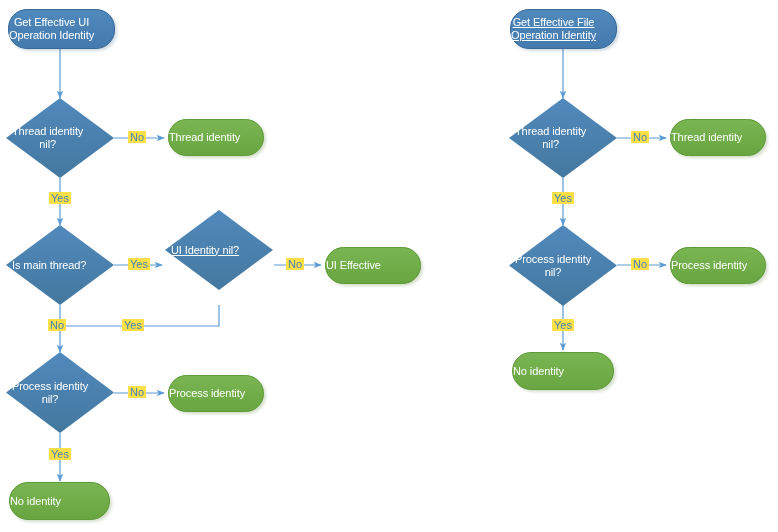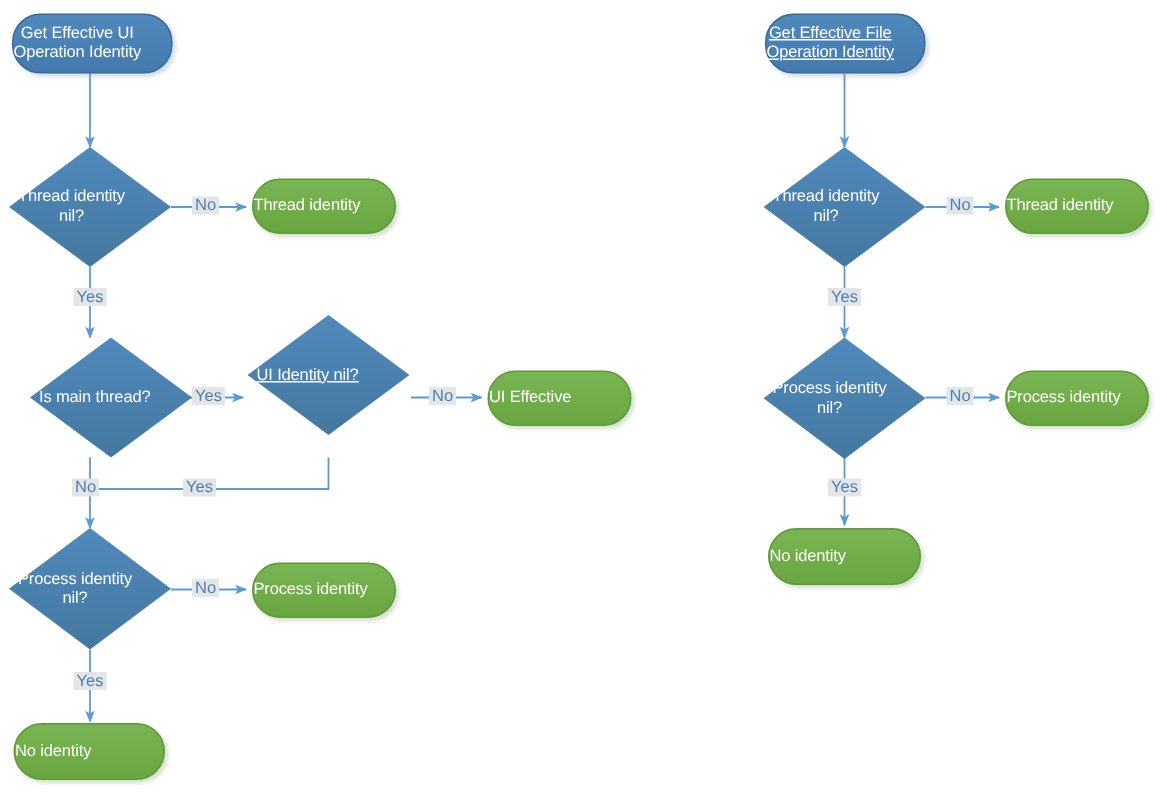--- a/index.html
+++ b/index.html
@@ -72,21 +72,21 @@
   .node-decision .label {
     position: relative;
     z-index: 2;
     padding: 0 6px;
   }
   .edge-label {
     position: absolute;
     color: #4A81B4;
     font-size: 11px;
     line-height: 12px;
-    background: #e5e5e5;
+    background: #fde047;
     padding: 0 2px;
     z-index: 6;
     white-space: nowrap;
   }
   .edge-line {
     stroke: #5B9BD5;
     stroke-width: 1.2;
     fill: none;
   }
 </style>
@@ -148,21 +148,21 @@
     <span class="label">
       <span>Thread identity</span><br>
       <span>nil?</span>
     </span>
   </div>
 
   <div class="node node-result" style="left:168px; top:119px; width:96px; height:37px;">
     <span>Thread identity</span>
   </div>
 
-  <div class="node node-decision" style="left:20px; top:225px; width:108px; height:80px;">
+  <div class="node node-decision" style="left:6px; top:225px; width:108px; height:80px;">
     <svg class="diamond-shape" viewBox="0 0 108 80" preserveAspectRatio="none">
       <polygon points="54,0 108,40 54,80 0,40" fill="url(#diamondGrad)"></polygon>
     </svg>
     <span class="label">Is main thread?</span>
   </div>
 
   <div class="node node-decision" style="left:165px; top:210px; width:108px; height:80px;text-decoration:underline;">
     <svg class="diamond-shape" viewBox="0 0 108 80" preserveAspectRatio="none">
       <polygon points="54,0 108,40 54,80 0,40" fill="url(#diamondGrad)"></polygon>
     </svg>

